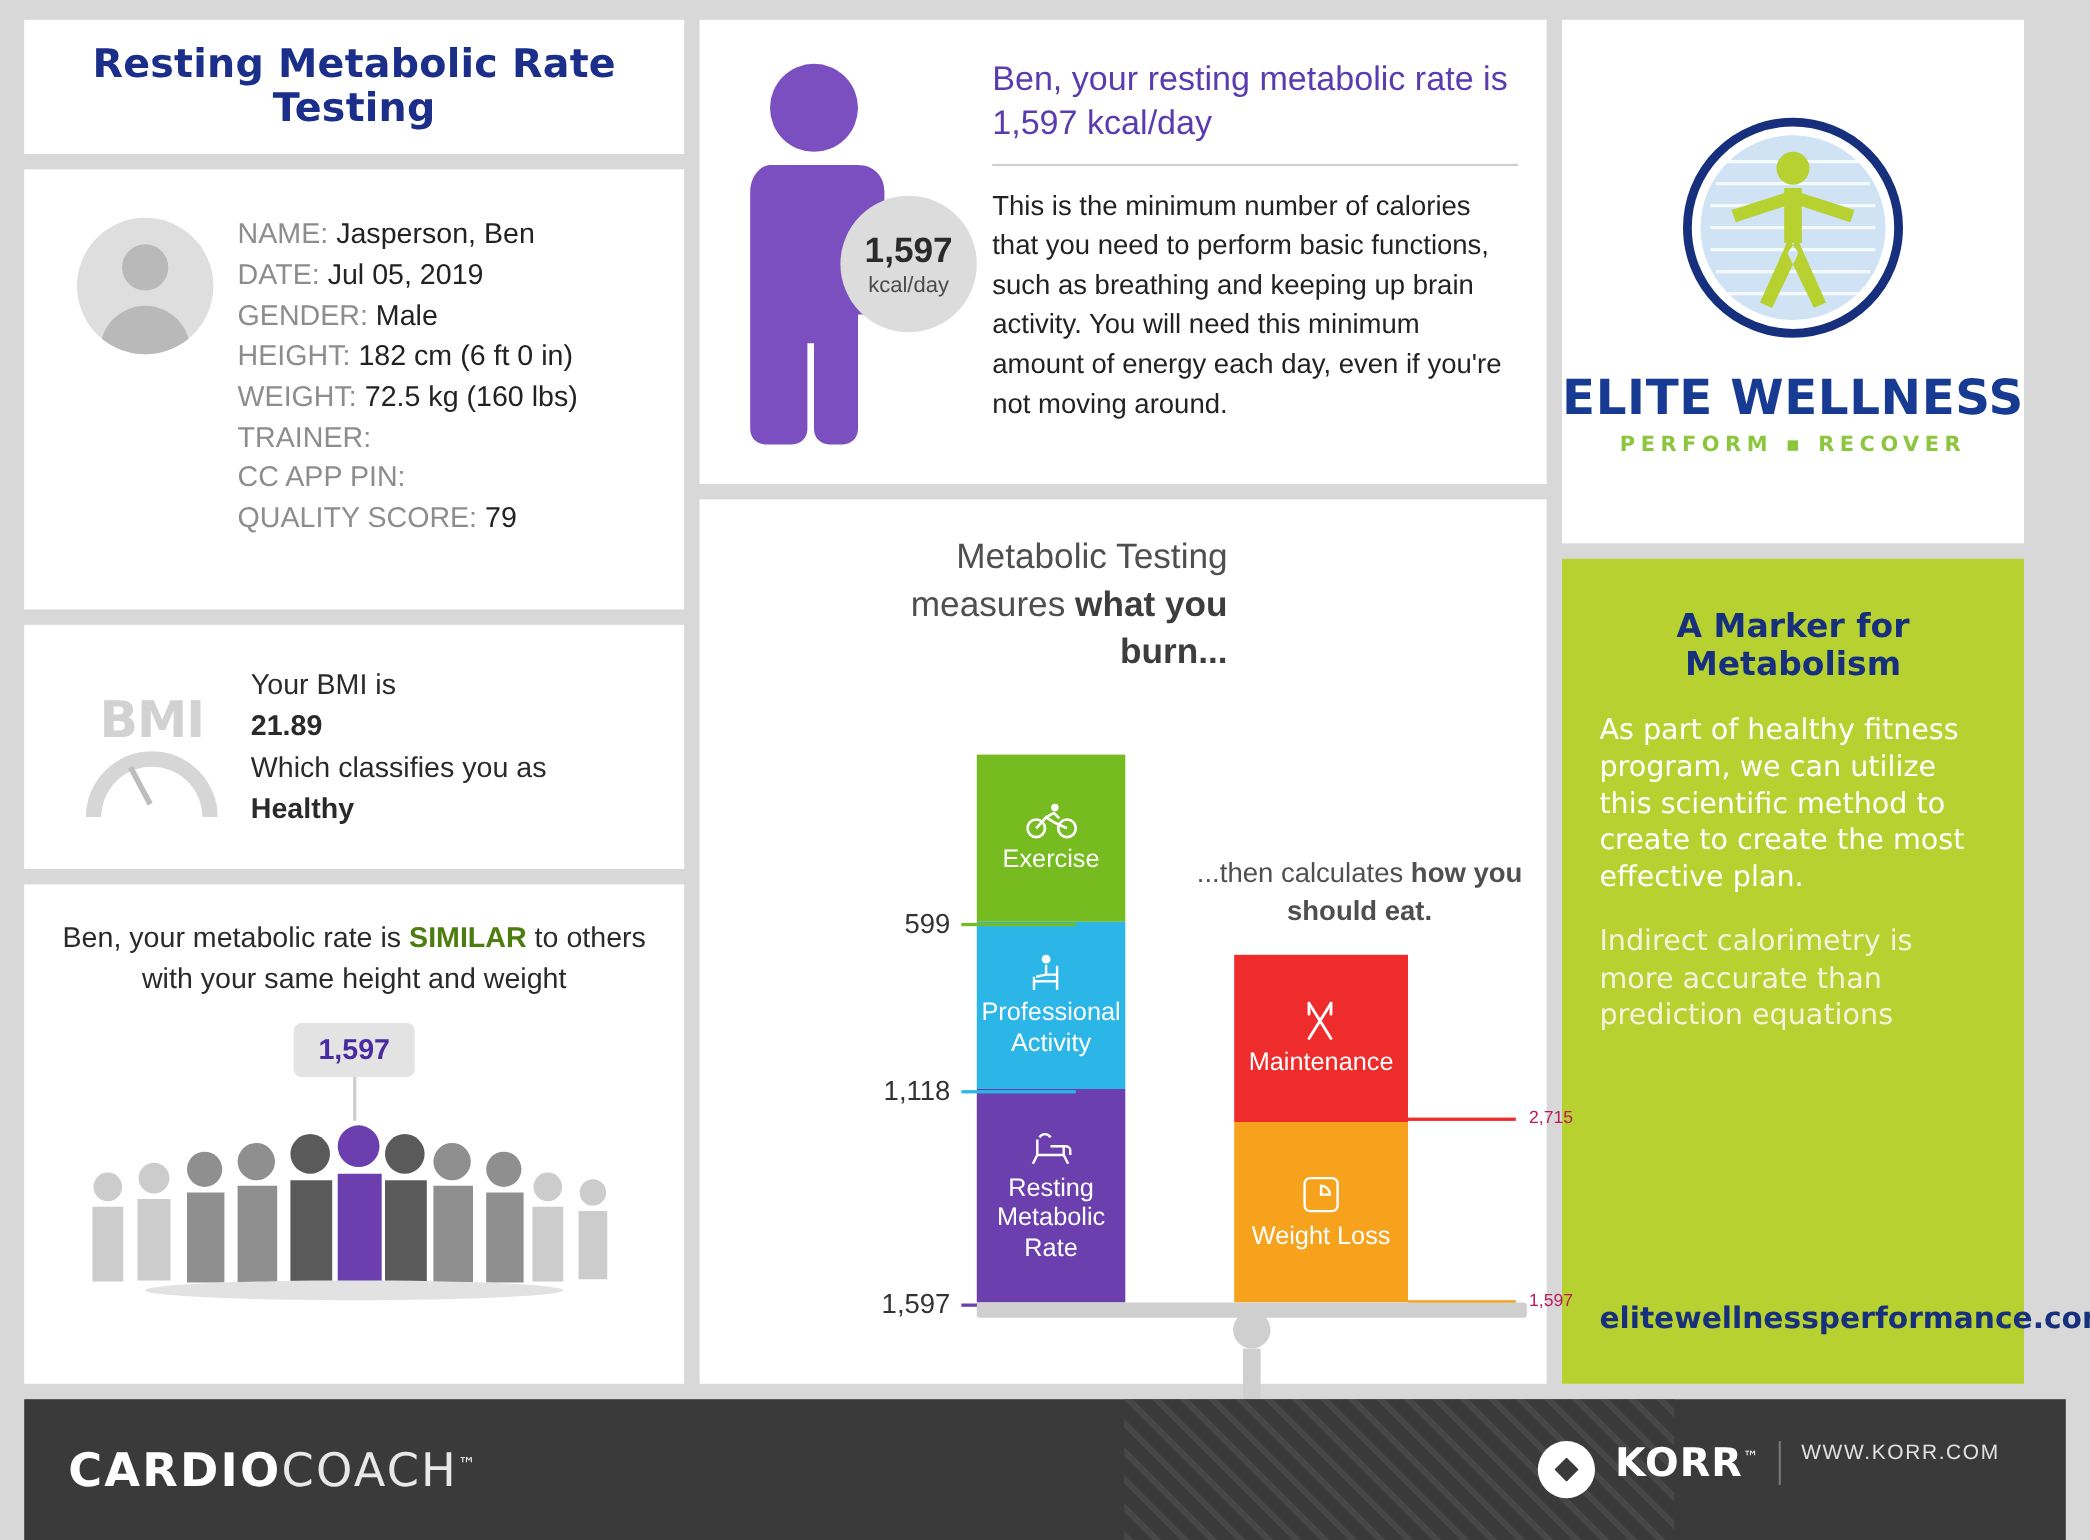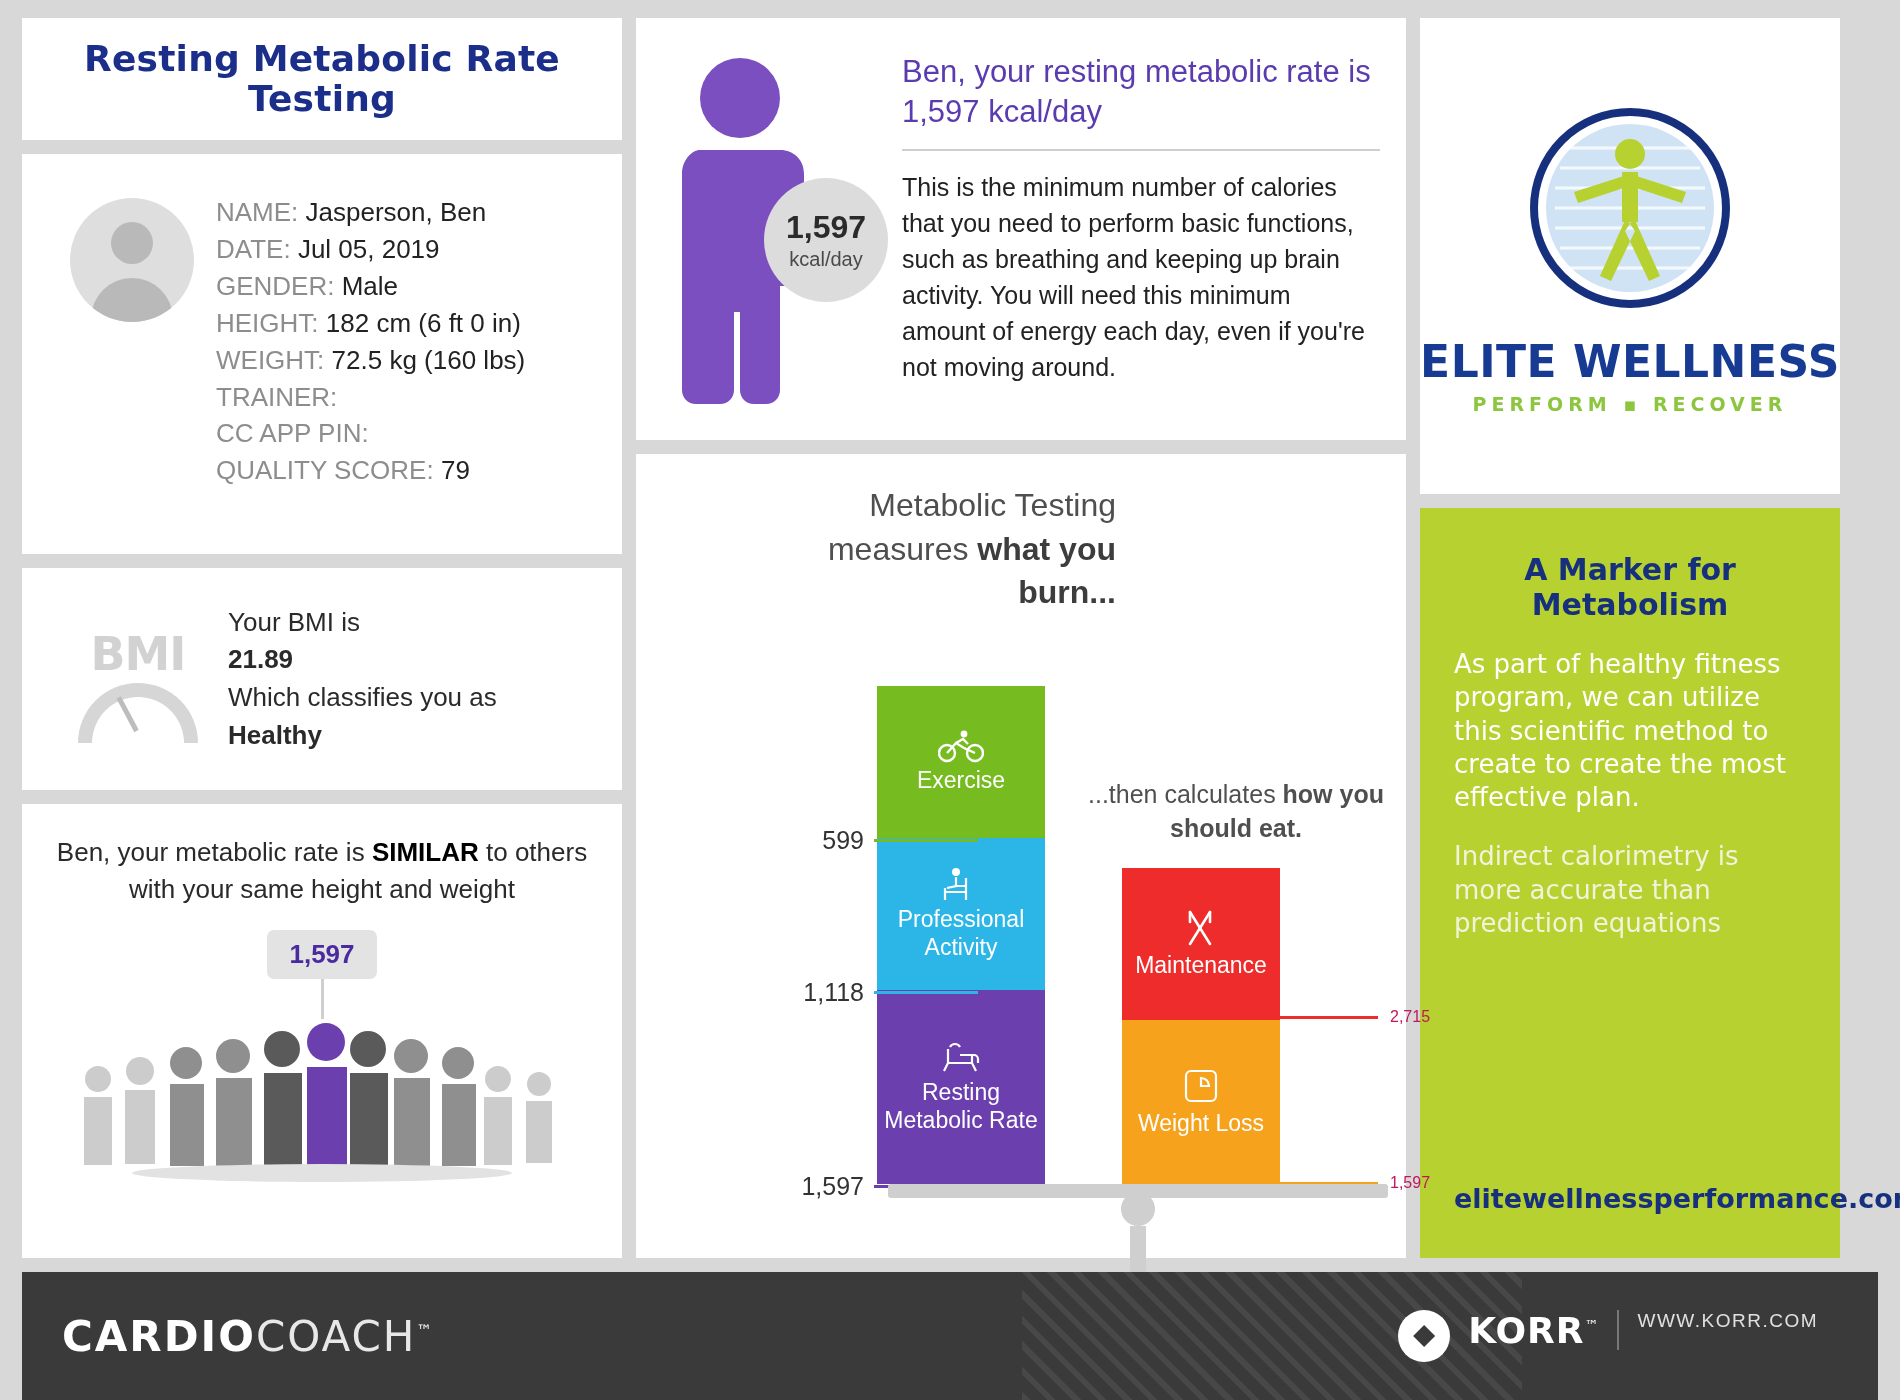--- a/index.html
+++ b/index.html
@@ -81,21 +81,21 @@
     background: #bdbdbd; transform: rotate(-28deg); transform-origin: bottom center;
   }
   .bmi-text { font-size: 26px; line-height: 1.45; color: #2a2a2a; }
   .bmi-text b { font-weight: bold; margin-top: 16px; }
 
   
   .peers-card { flex: 1; padding: 30px 28px 10px; }
   .peers-head {
     font-size: 26px; line-height: 1.42; text-align: center; color: #2a2a2a;
   }
-  .peers-head .hl { color: #000000; font-weight: bold; }
+  .peers-head .hl { color: #4d7c0f; font-weight: bold; }
   .peer-bubble-wrap { margin-top: 22px; text-align: center; position: relative; }
   .peer-bubble {
     display: inline-block; background: #e3e3e3; color: #4b2aa0;
     font-weight: bold; font-size: 26px; padding: 9px 22px; border-radius: 7px;
   }
   .peer-bubble-wrap .stem {
     width: 3px; height: 40px; background: #cfcfcf; margin: 0 auto;
   }
   .crowd { position: relative; height: 170px; margin-top: -6px; }
   .crowd svg { display: block; margin: 0 auto; }
@@ -121,21 +121,21 @@
 
   
   .chart-card { flex: 1; padding: 26px 20px 10px; position: relative; }
   .chart-head {
     text-align: right; font-size: 32px; line-height: 1.35; color: #4f4f4f;
     width: 330px; margin: 4px 0 0 130px;
   }
   .chart-head b { color: #3d3d3d; }
   .chart-area { position: relative; height: 620px; margin-top: 14px; }
   .bar {
-    position: absolute; left: 221px; width: 168px;
+    position: absolute; left: 232px; width: 135px;
     color: #fff; text-align: center; font-size: 23px; line-height: 1.2;
     display: flex; flex-direction: column; align-items: center; justify-content: center;
   }
   .bar .lbl { padding: 0 4px; }
   .bar-exercise      { top: 58px;  height: 152px; background: #76bc21; }
   .bar-professional  { top: 210px; height: 152px; background: #2cb6e8; }
   .bar-resting       { top: 362px; height: 194px; background: #6b40ae; }
   .bar-maintenance   { left: 466px; top: 240px; height: 152px; background: #ee2c2c; width: 158px; }
   .bar-weightloss    { left: 466px; top: 392px; height: 164px; background: #f6a21d; width: 158px; }
 

